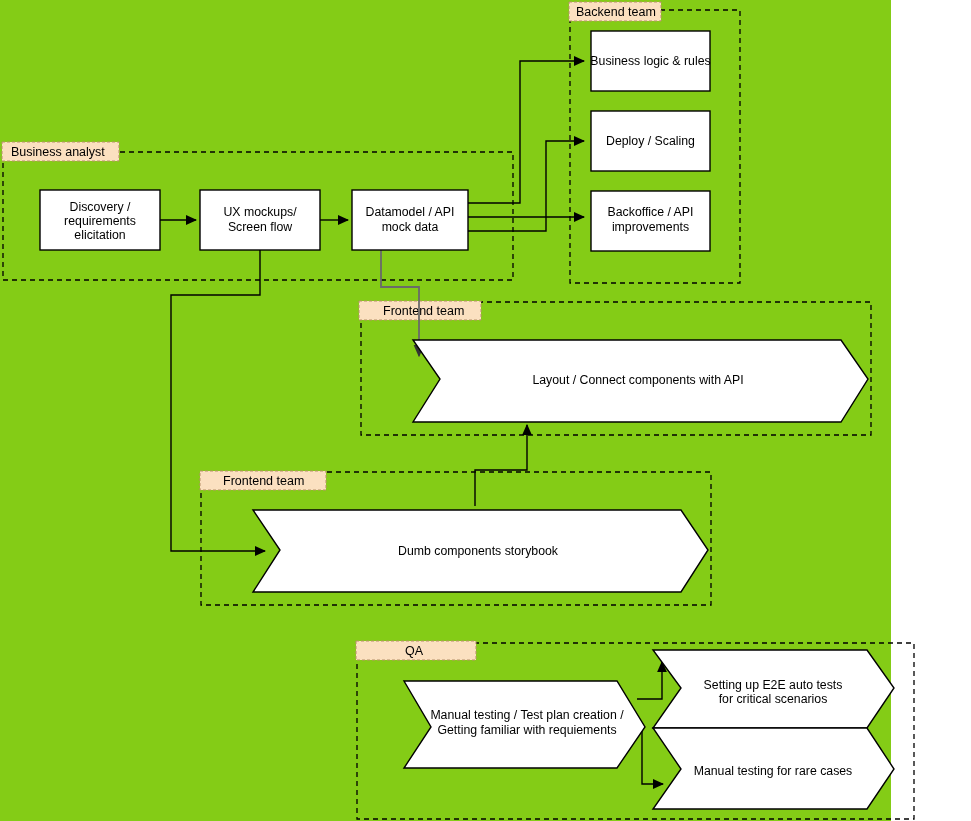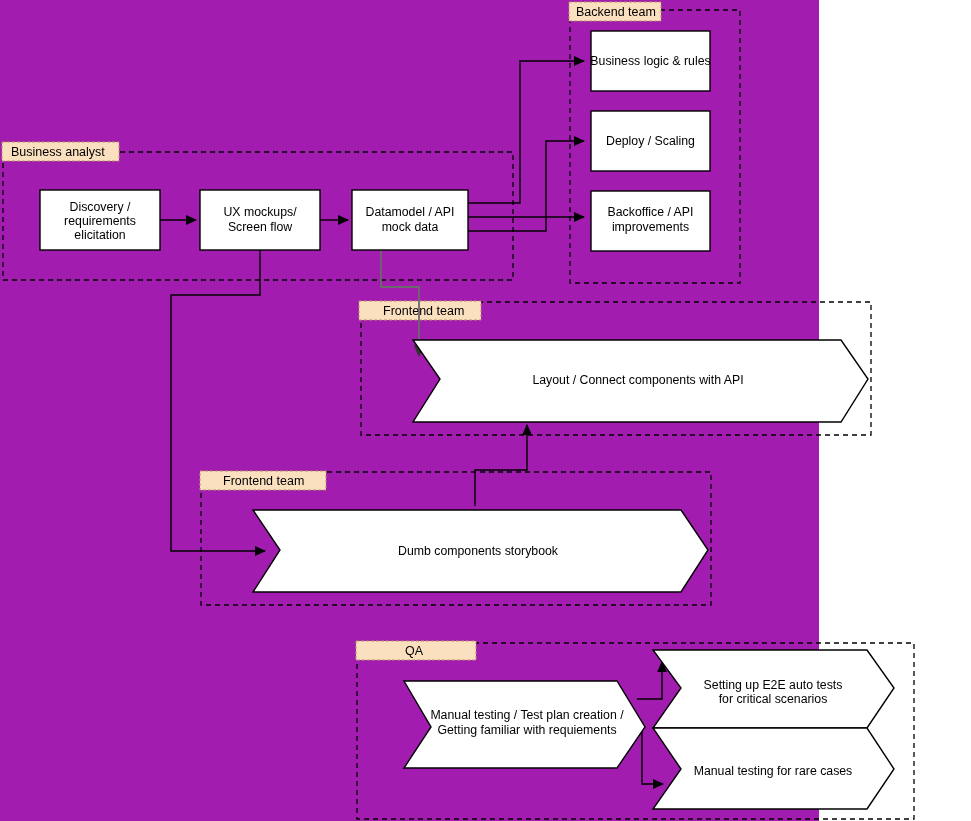--- a/index.html
+++ b/index.html
@@ -1,18 +1,18 @@
 <!DOCTYPE html>
 <html><head>
 <meta charset="utf-8">
 <style>
   html,body{margin:0;padding:0;background:#ffffff;}
   body{width:971px;height:821px;overflow:hidden;
        font-family:"Liberation Sans","DejaVu Sans",sans-serif;}
-  #stage{position:relative;width:819px;height:821px;background:#a21caf;}
+  #stage{position:relative;width:891px;height:821px;background:#84cc16;}
   svg{position:absolute;left:0;top:0;width:971px;height:821px;}
   text{font-family:"Liberation Sans","DejaVu Sans",sans-serif;fill:#000000;}
   .lane-rect{fill:none;stroke:#000000;stroke-width:1.3;stroke-dasharray:5 4;}
   .lane-label-box{fill:#fbe0c0;stroke:#b79068;stroke-width:1;stroke-dasharray:3 2;}
   .lane-label-txt{font-size:12.5px;}
   .node-box{fill:#ffffff;stroke:#000000;stroke-width:1.4;}
   .chev{fill:#ffffff;stroke:#000000;stroke-width:1.4;}
   .node-txt{font-size:12.3px;text-anchor:middle;}
   .conn{fill:none;stroke:#000000;stroke-width:1.4;}
   .conn-grey{fill:none;stroke:#6a6a6a;stroke-width:1.8;}

